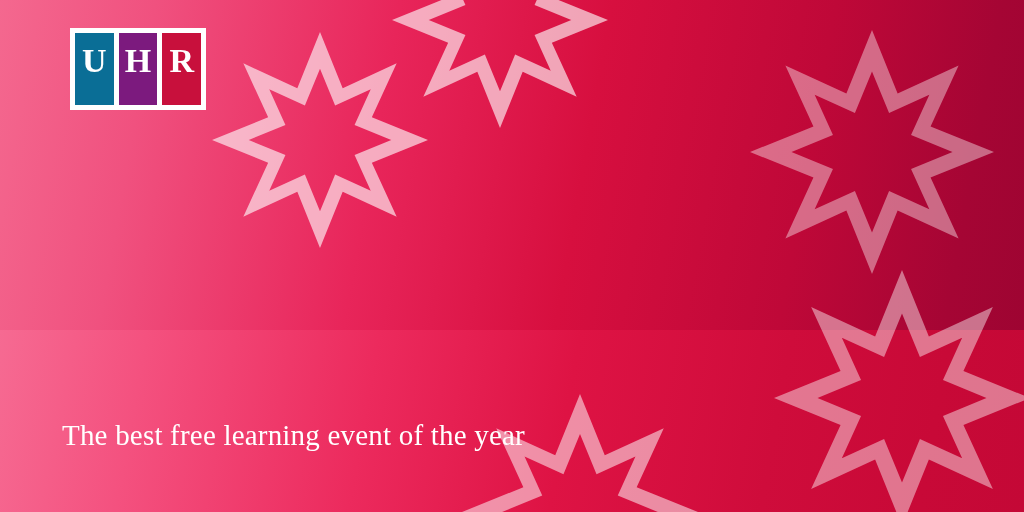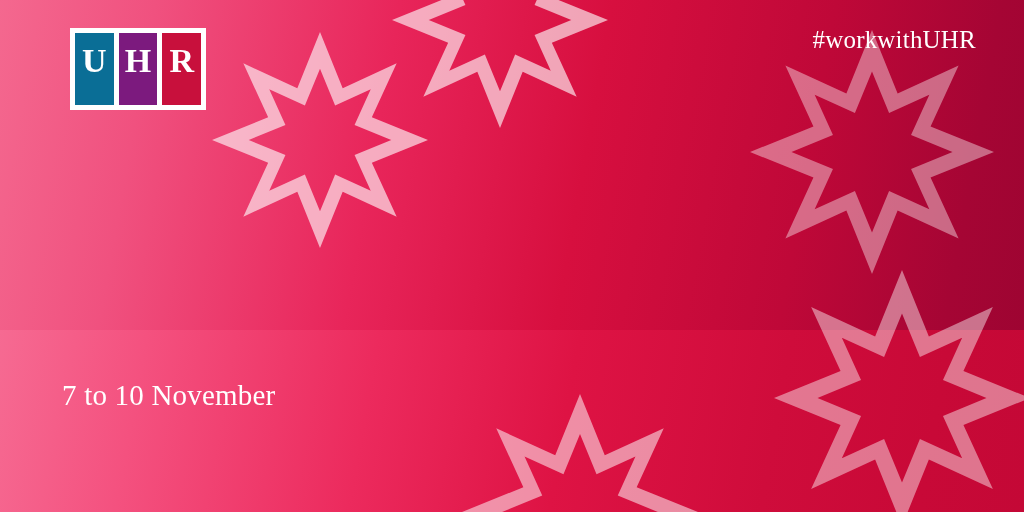--- a/index.html
+++ b/index.html
@@ -137,18 +137,17 @@
         <span>U</span>
       </div>
     <div class="logo-cell c1">
         <span>H</span>
       </div>
     <div class="logo-cell c2">
         <span>R</span>
       </div>
   </div>
 
-  <div class="hashtag">#workwithUHR</div>
 
 
-  <div class="subline one">7 to 10 November</div>
+  <div class="subline two">The best free learning event of the year</div>
 
 </div>
 
 </body></html>

